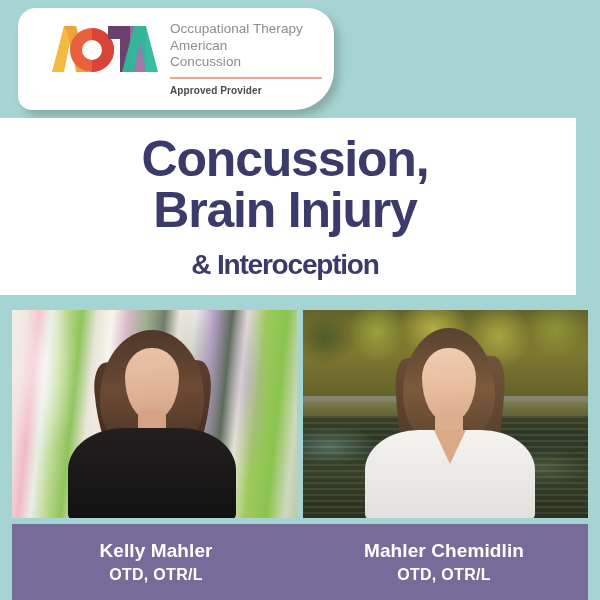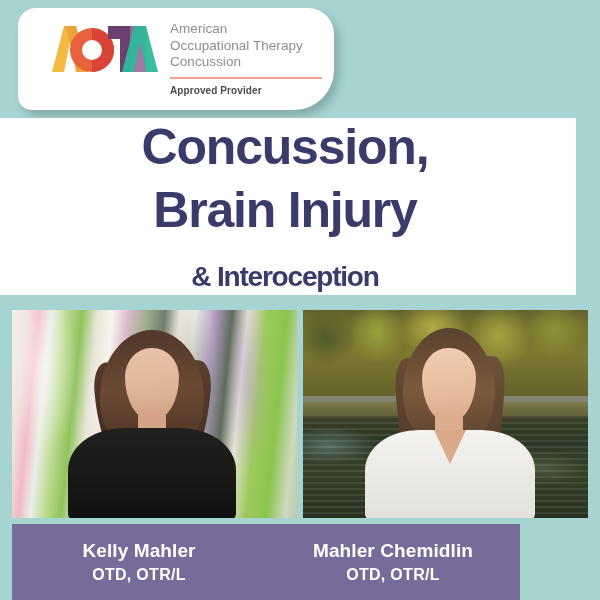--- a/index.html
+++ b/index.html
@@ -83,21 +83,20 @@
     top: 118px;
     width: 576px;
     height: 177px;
     background: #ffffff;
     display: flex;
     flex-direction: column;
     justify-content: center;
     align-items: center;
     padding-right: 6px;
     box-sizing: border-box;
-    gap: 12px;
   }
   .title-line {
     color: #3a3a6b;
     font-weight: bold;
     letter-spacing: -1.2px;
     line-height: 0.98;
     text-align: center;
     white-space: nowrap;
   }
   #title-line-1 { font-size: 50px; margin-bottom: 2px; }
@@ -301,21 +300,21 @@
     height: 34px;
     background: #d9a988;
     clip-path: polygon(0 0, 100% 0, 50% 100%);
   }
 
   
   #name-bar {
     position: absolute;
     left: 12px;
     top: 524px;
-    width: 508px;
+    width: 576px;
     height: 76px;
     background: #766b99;
     display: flex;
     align-items: center;
   }
   .presenter {
     flex: 1;
     display: flex;
     flex-direction: column;
     justify-content: center;
@@ -358,22 +357,22 @@
           <rect x="74" y="6" width="38" height="13" fill="#6b3f6e"></rect>
           <rect x="86" y="6" width="14" height="46" fill="#6b3f6e"></rect>
           <rect x="96" y="6" width="16" height="46" fill="#9b6aa0" opacity="0.92"></rect>
 
           <polygon points="88,52 100,6 112,6 124,52 112,52 106,22 100,52" fill="#2fb89a" opacity="0.95"></polygon>
         </g>
       </svg>
     </div>
 
     <div id="aota-text">
+      <div class="aota-line">Occupational Therapy</div>
       <div class="aota-line">American</div>
-      <div class="aota-line">Occupational Therapy</div>
       <div class="aota-line">Concussion</div>
       <div id="aota-rule"></div>
       <div id="aota-approved">Approved Provider</div>
     </div>
 
   </div>
 
   <div id="title-card">
     <div class="title-line" id="title-line-1">Concussion,</div>
     <div class="title-line" id="title-line-2">Brain Injury</div>

